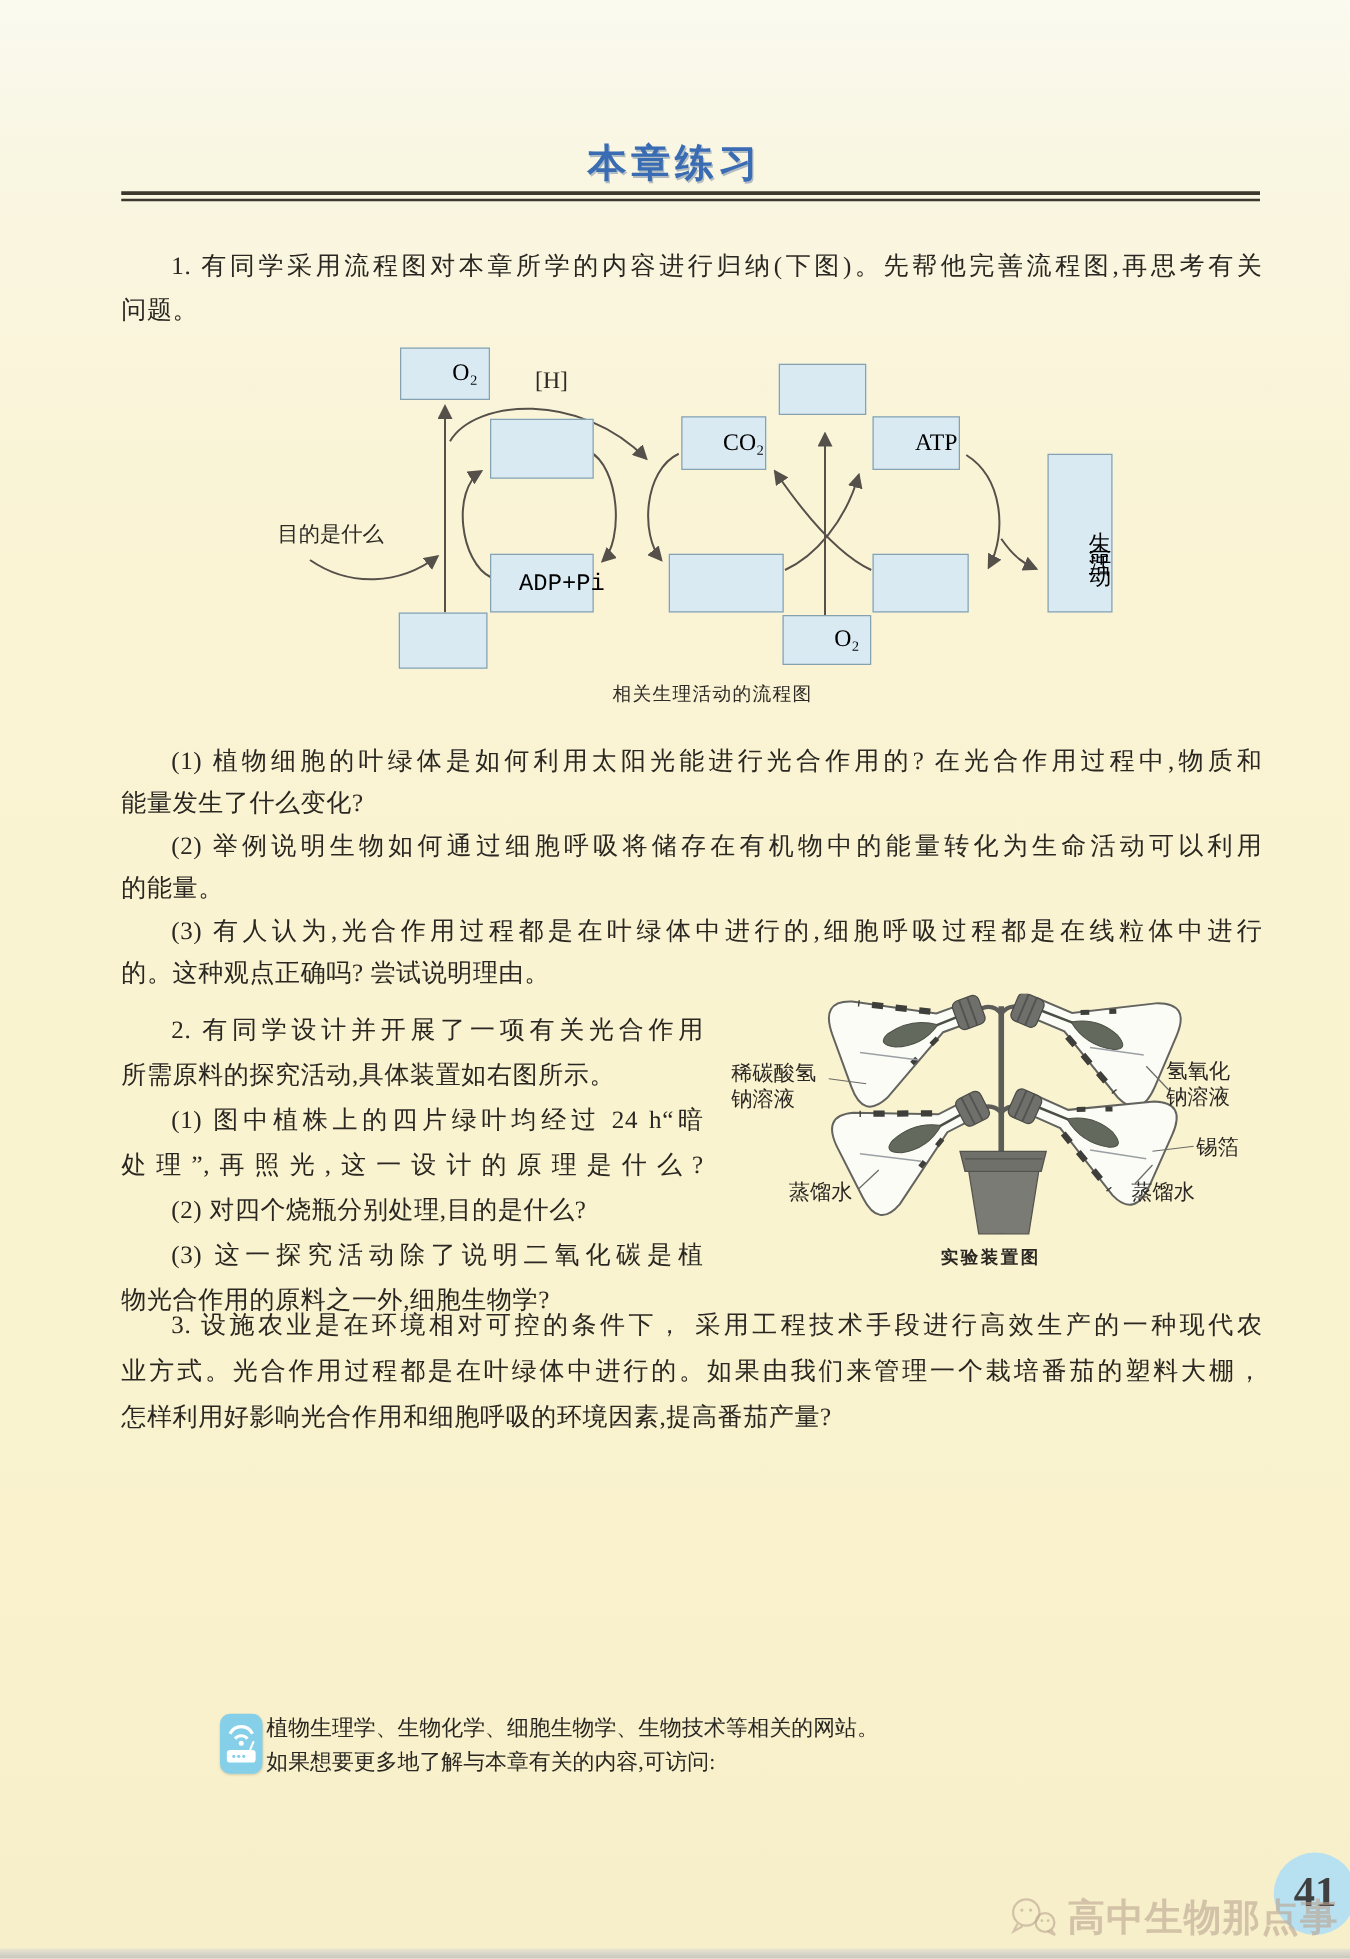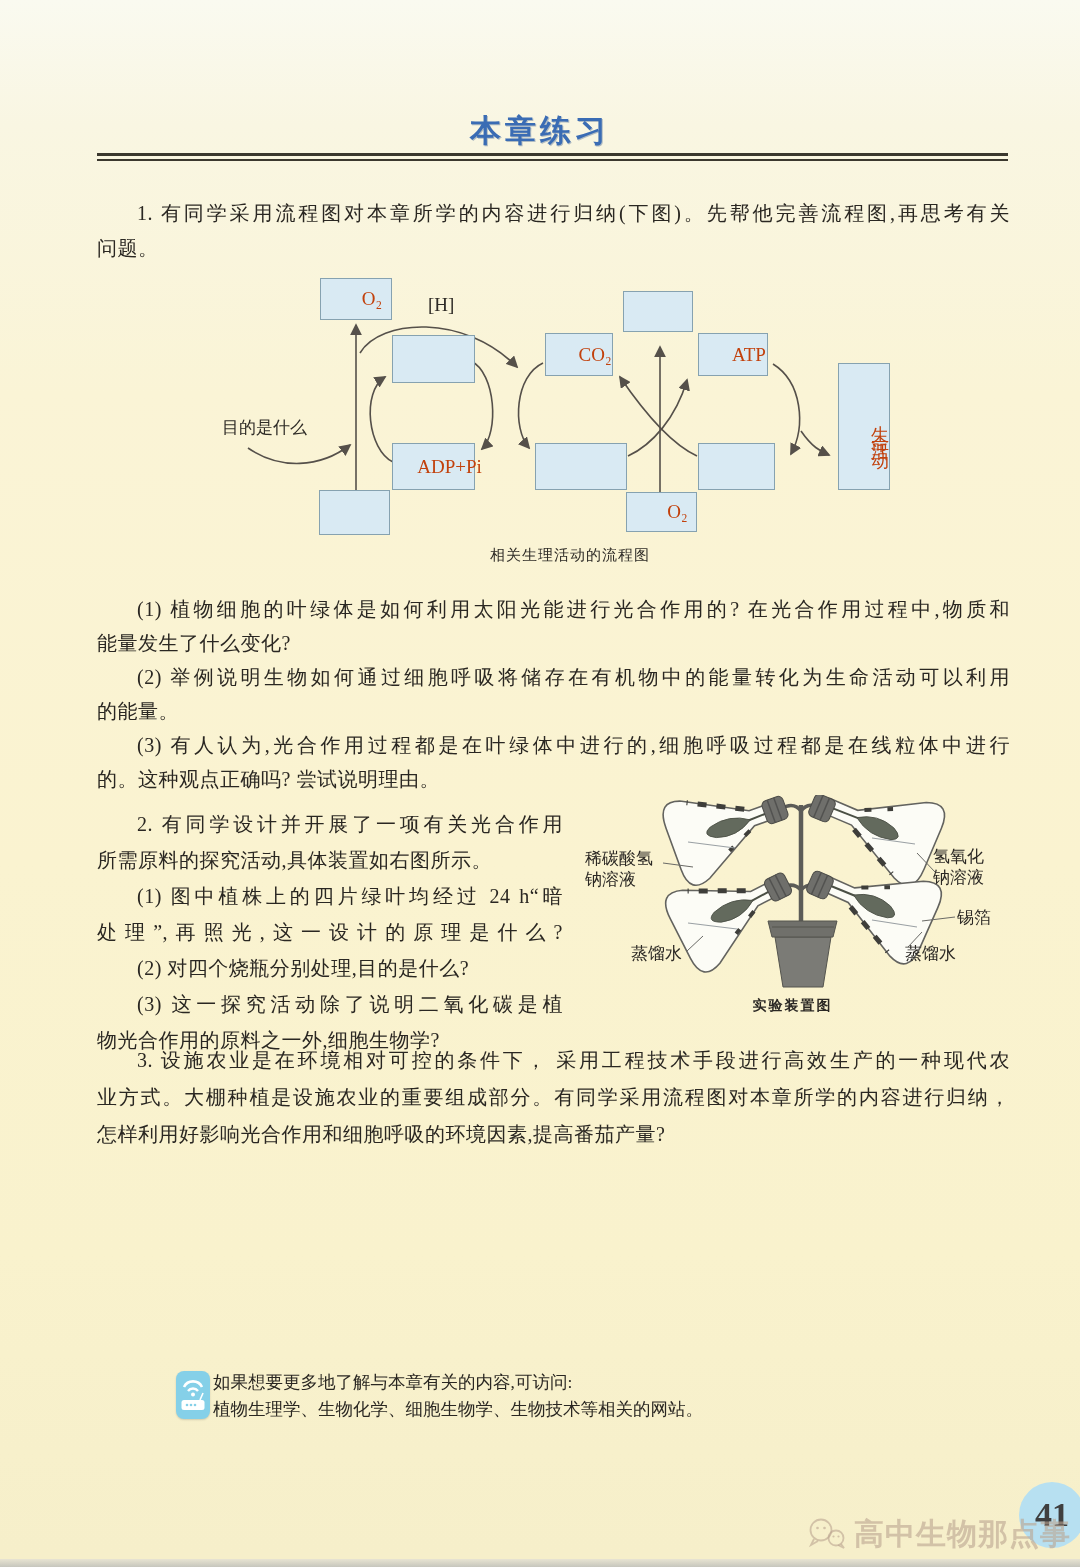--- a/index.html
+++ b/index.html
@@ -15,21 +15,21 @@
   .title{position:absolute;top:110px;left:0;right:0;text-align:center;
          font-family:"Liberation Sans","DejaVu Sans",sans-serif;font-weight:800;
          font-size:31px;letter-spacing:4px;color:#3a6cb4;text-shadow:1px 1px 0 rgba(42,79,134,.35);}
   .rule{position:absolute;top:153px;left:97px;width:911px;height:3px;
         border-top:3px solid #3b382e;border-bottom:2px solid #3b382e;}
   
   .flow{position:absolute;left:200px;top:270px;width:700px;height:310px;}
   .flow svg{position:absolute;left:0;top:0;}
   .fb{position:absolute;background:#d9eaf3;border:1px solid #86a2b0;
       display:flex;align-items:center;justify-content:center;
-      font-size:19px;color:#c2410c;box-sizing:border-box;padding-left:32px;}
+      font-size:19px;color:#000000;box-sizing:border-box;padding-left:32px;}
   .flabel{position:absolute;font-size:19px;color:#2e2b26;}
   .vert{writing-mode:vertical-rl;text-orientation:upright;letter-spacing:9px;font-size:18px;padding-top:4px;}
   .fcap{position:absolute;left:250px;top:276px;width:240px;text-align:center;
         font-size:15px;color:#2e2b26;letter-spacing:1px;}
   
   .appa{position:absolute;left:575px;top:795px;width:435px;height:240px;}
   .alabel{position:absolute;font-size:17px;line-height:21px;color:#2b2824;white-space:pre-line;}
   .acap{position:absolute;left:0;top:202px;width:435px;text-align:center;
         font-size:14px;font-weight:bold;letter-spacing:2px;color:#2b2824;}
   
@@ -80,21 +80,21 @@
         <path d="M601,161 C612,177 620,181 629,185" marker-end="url(#ah)"></path>
       </g>
     </svg>
     <div class="fb" style="left:120px;top:8px;width:72px;height:42px;">O₂</div>
     <div class="flabel" style="left:228px;top:24px;">[H]</div>
     <div class="fb" style="left:192px;top:65px;width:83px;height:48px;"></div>
     <div class="fb" style="left:345px;top:63px;width:68px;height:43px;">CO₂</div>
     <div class="fb" style="left:423px;top:21px;width:70px;height:41px;"></div>
     <div class="fb" style="left:498px;top:63px;width:70px;height:43px;">ATP</div>
     <div class="fb vert" style="left:638px;top:93px;width:52px;height:127px;">生命活动</div>
-    <div class="fb" style="left:192px;top:173px;width:83px;height:47px;">ADP+Pi</div>
+    <div class="fb" style="left:192px;top:173px;width:83px;height:47px;font-family:Liberation Mono, monospace;">ADP+Pi</div>
     <div class="fb" style="left:335px;top:173px;width:92px;height:47px;"></div>
     <div class="fb" style="left:498px;top:173px;width:77px;height:47px;"></div>
     <div class="fb" style="left:119px;top:220px;width:71px;height:45px;"></div>
     <div class="fb" style="left:426px;top:222px;width:71px;height:40px;">O₂</div>
     <div class="flabel" style="left:22px;top:146px;font-size:17px;">目的是什么</div>
     <div class="fcap">相关生理活动的流程图</div>
   </div>
 
   <div class="block" style="left:97px;top:592px;width:913px;">
     <div class="tl ind">(1) 植物细胞的叶绿体是如何利用太阳光能进行光合作用的? 在光合作用过程中,物质和</div>
@@ -176,41 +176,41 @@
     <div class="alabel" style="left:358px;top:51px;">氢氧化
 钠溶液</div>
     <div class="alabel" style="left:382px;top:112px;">锡箔</div>
     <div class="alabel" style="left:56px;top:148px;">蒸馏水</div>
     <div class="alabel" style="left:330px;top:148px;">蒸馏水</div>
     <div class="acap">实验装置图</div>
   </div>
 
   <div class="block" style="left:97px;top:1042px;width:913px;">
     <div class="tl ind" style="line-height:37px;">3. 设施农业是在环境相对可控的条件下， 采用工程技术手段进行高效生产的一种现代农</div>
-    <div class="tl" style="line-height:37px;">业方式。大棚种植是设施农业的重要组成部分。有同学采用流程图对本章所学的内容进行归纳，</div>
+    <div class="tl" style="line-height:37px;">业方式。光合作用过程都是在叶绿体中进行的。如果由我们来管理一个栽培番茄的塑料大棚，</div>
     <div class="tl end" style="line-height:37px;">怎样利用好影响光合作用和细胞呼吸的环境因素,提高番茄产量?</div>
   </div>
 
   <div class="ficon">
     <svg width="34" height="48" viewBox="0 0 34 48">
       <g fill="none" stroke="#ffffff">
         <path d="M8,16 A10,10 0 0 1 26,16" stroke-width="2.6"></path>
         <path d="M12,20 A6.3,6.3 0 0 1 22,20" stroke-width="2.4"></path>
       </g>
       <circle cx="17" cy="23.5" r="2" fill="#ffffff"></circle>
       <line x1="24" y1="29" x2="27" y2="22" stroke="#ffffff" stroke-width="1.6"></line>
       <rect x="5.5" y="29" width="23" height="10" rx="2.5" fill="#ffffff"></rect>
       <circle cx="11" cy="34" r="1.3" fill="#85d0e8"></circle>
       <circle cx="15" cy="34" r="1.3" fill="#85d0e8"></circle>
       <circle cx="19" cy="34" r="1.3" fill="#85d0e8"></circle>
     </svg>
   </div>
   <div class="ftext">
+    <div>植物生理学、生物化学、细胞生物学、生物技术等相关的网站。</div>
     <div>如果想要更多地了解与本章有关的内容,可访问:</div>
-    <div>植物生理学、生物化学、细胞生物学、生物技术等相关的网站。</div>
   </div>
 
   <div class="pgcircle">
     <span class="pgnum">41</span>
   </div>
 
   <div class="wm">
     <svg width="42" height="38" viewBox="0 0 42 38">
       <g fill="none" stroke="rgba(186,163,143,0.6)" stroke-width="1.8">
         <circle cx="15" cy="14" r="10.5"></circle>

